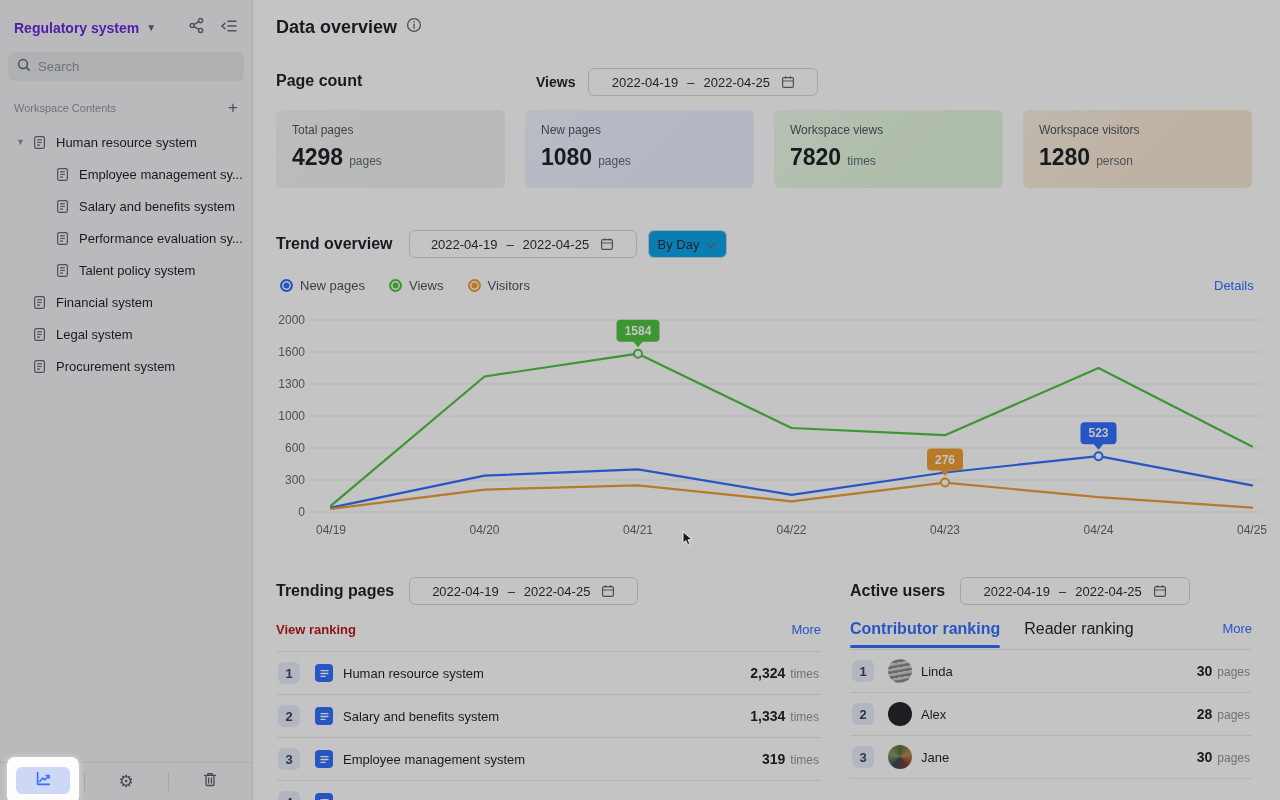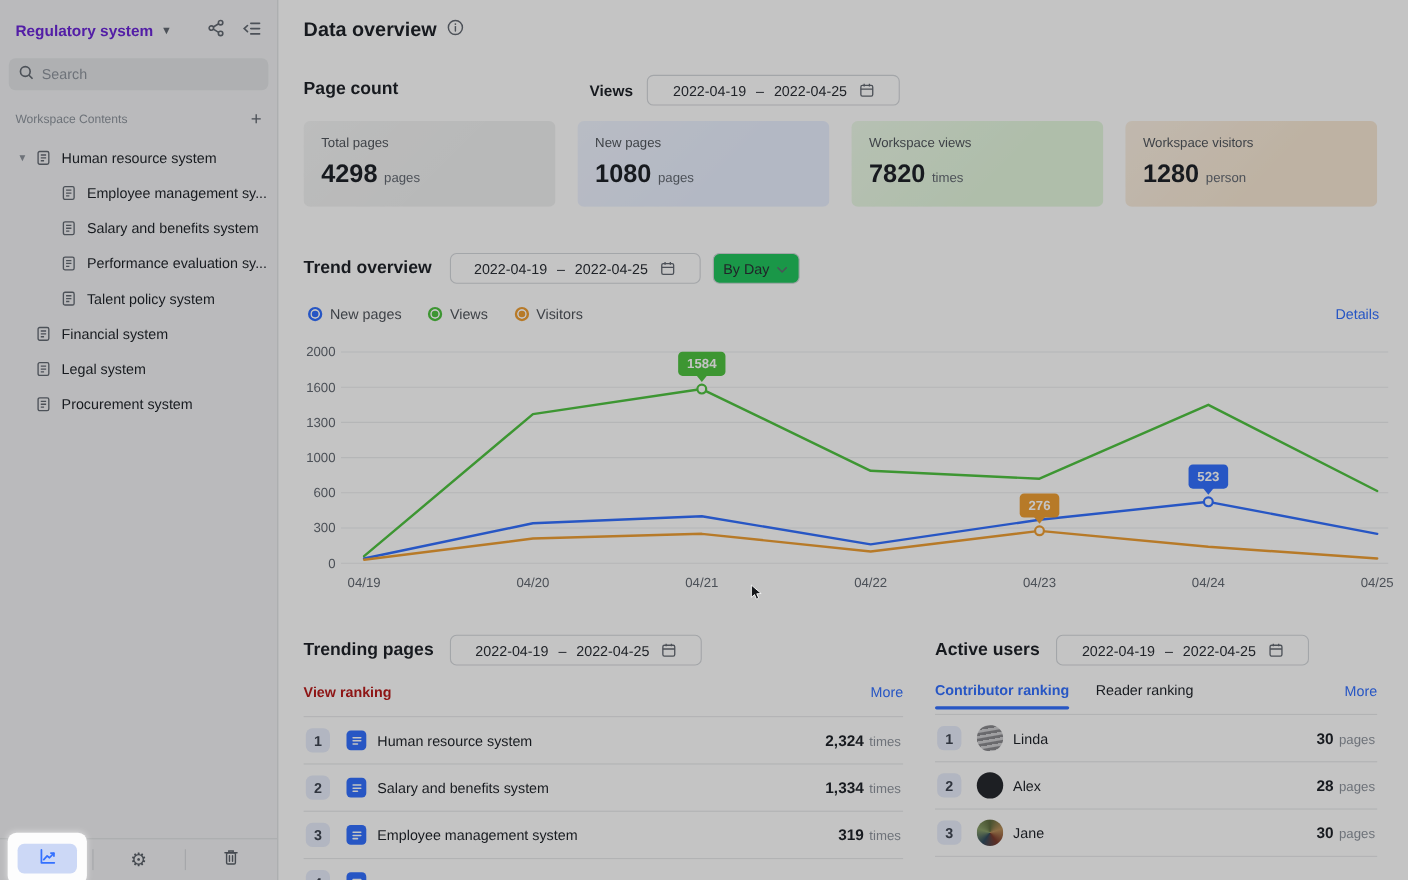--- a/index.html
+++ b/index.html
@@ -38,39 +38,39 @@
   .w230{width:230px;} .w228{width:228px;} .w229{width:229px;}
   .cards { left:22px; top:110px; display:flex; gap:20px; }
   .card { width:229px; height:78px; border-radius:6px; padding:13px 16px; background-image:linear-gradient(135deg, rgba(255,255,255,.35), rgba(255,255,255,0) 60%); }
   .card-label { font-size:12px; color:#51565d; }
   .card-valrow { margin-top:7px; display:flex; align-items:baseline; gap:6px; }
   .card-value { font-size:23px; font-weight:700; color:#1f2329; }
   .card-unit { font-size:12px; color:#646a73; }
 
   .trend-head { left:22px; top:230px; display:flex; align-items:center; }
   .trend-head .sec-title { margin-right:16px; }
-  .byday { width:79px; height:28px; margin-left:11px; border:1px solid #d5d8dc; border-radius:6px; display:inline-flex; align-items:center; justify-content:center; gap:7px; font-size:13px; color:#2b2f36; background:#22c55e; }
+  .byday { width:79px; height:28px; margin-left:11px; border:1px solid #d5d8dc; border-radius:6px; display:inline-flex; align-items:center; justify-content:center; gap:7px; font-size:13px; color:#2b2f36; background:#0ea5e9; }
   .legend { left:26px; top:278px; display:flex; gap:24px; align-items:center; }
   .legend-item { display:flex; align-items:center; gap:7px; font-size:13px; color:#51565d; }
   .dot { width:13px; height:13px; border-radius:50%; border:2px solid #888; box-shadow:inset 0 0 0 1.5px #fff; }
   .link { color:#3370ff; font-size:13px; cursor:default; }
   .details-link { left:960px; top:278px; }
   .chart-wrap { left:22px; top:312px; width:986px; height:230px; }
   .chart-wrap svg { overflow:visible; }
 
   .list-sec { position:absolute; top:576px; }
   .trending { left:22px; width:545px; }
   .active-u { left:596px; width:402px; }
   .list-head { display:flex; align-items:center; height:30px; }
   .list-head .sec-title { margin-right:15px; }
   .subrow { margin-top:15px; display:flex; align-items:center; height:17px; }
   .subtab { font-size:13px; font-weight:700; color:#b91c1c; }
   .more { margin-left:auto; }
   .tabsrow { margin-top:14px; display:flex; align-items:flex-start; position:relative; height:30px; border-bottom:1px solid #e8e9eb; }
-  .tab { font-size:13px; margin-right:24px; padding-bottom:10px; position:relative; color:#1f2329; }
+  .tab { font-size:16px; margin-right:24px; padding-bottom:10px; position:relative; color:#1f2329; }
   .tab.on { color:#3370ff; font-weight:700; }
   .tab.on::after { content:""; position:absolute; left:0; right:0; bottom:0; height:3px; border-radius:2px; background:#3370ff; }
   .rows { }
   .rank-row { height:43px; display:flex; align-items:center; }
   .trending .rank-row { border-top:1px solid #e8e9eb; }
   .active-u .rank-row { border-bottom:1px solid #e8e9eb; }
   .badge { width:22px; height:22px; margin-left:2px; border-radius:6px; background:#e8edfb; color:#3f4652; font-size:13px; font-weight:700; display:flex; align-items:center; justify-content:center; }
   .docblue { width:18px; height:18px; margin-left:15px; border-radius:4px; background:#3370ff; display:flex; align-items:center; justify-content:center; }
   .row-title { margin-left:10px; font-size:13px; color:#1f2329; }
   .row-right { margin-left:auto; display:flex; align-items:baseline; gap:5px; padding-right:2px; }

